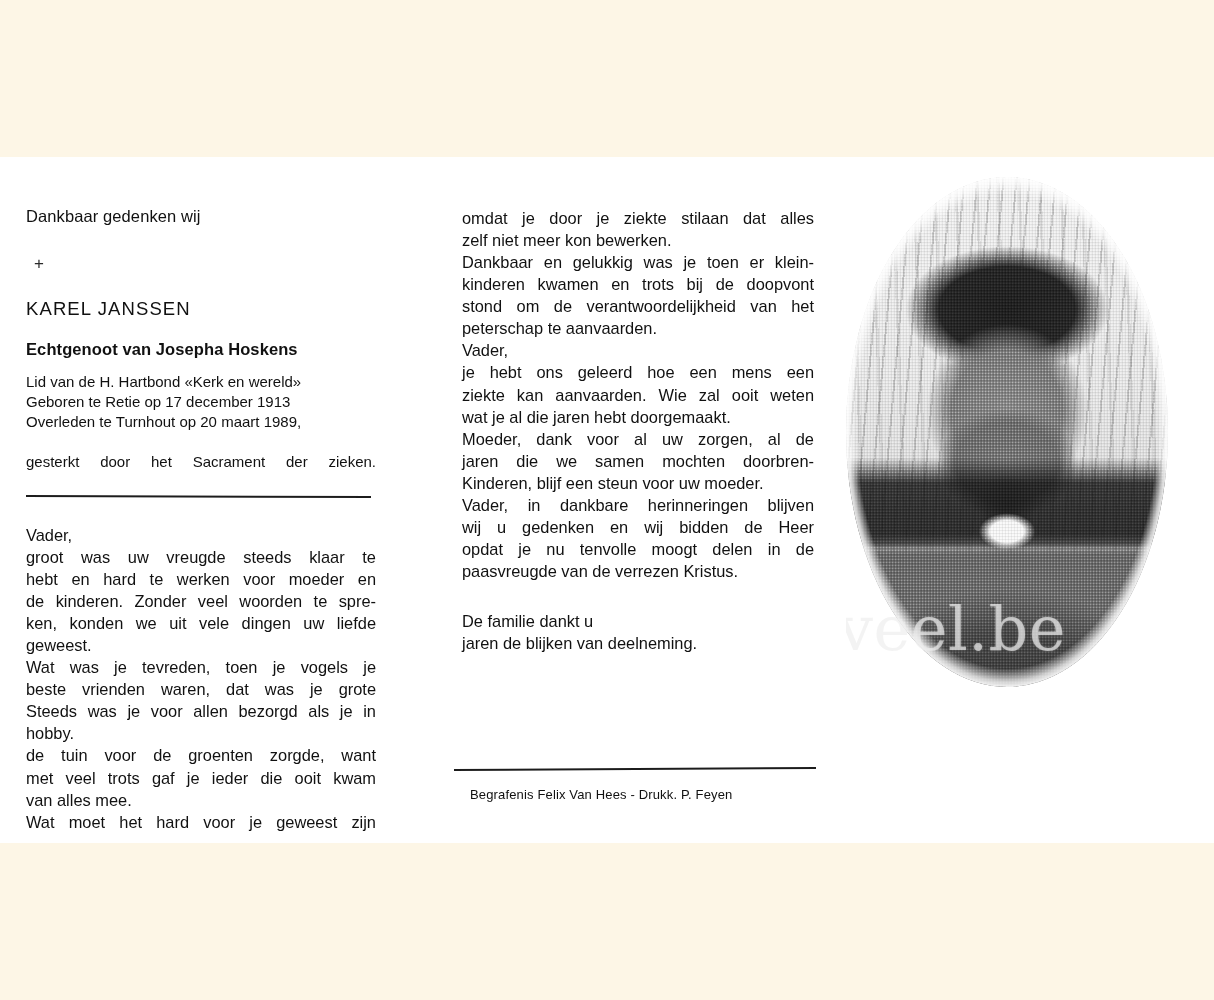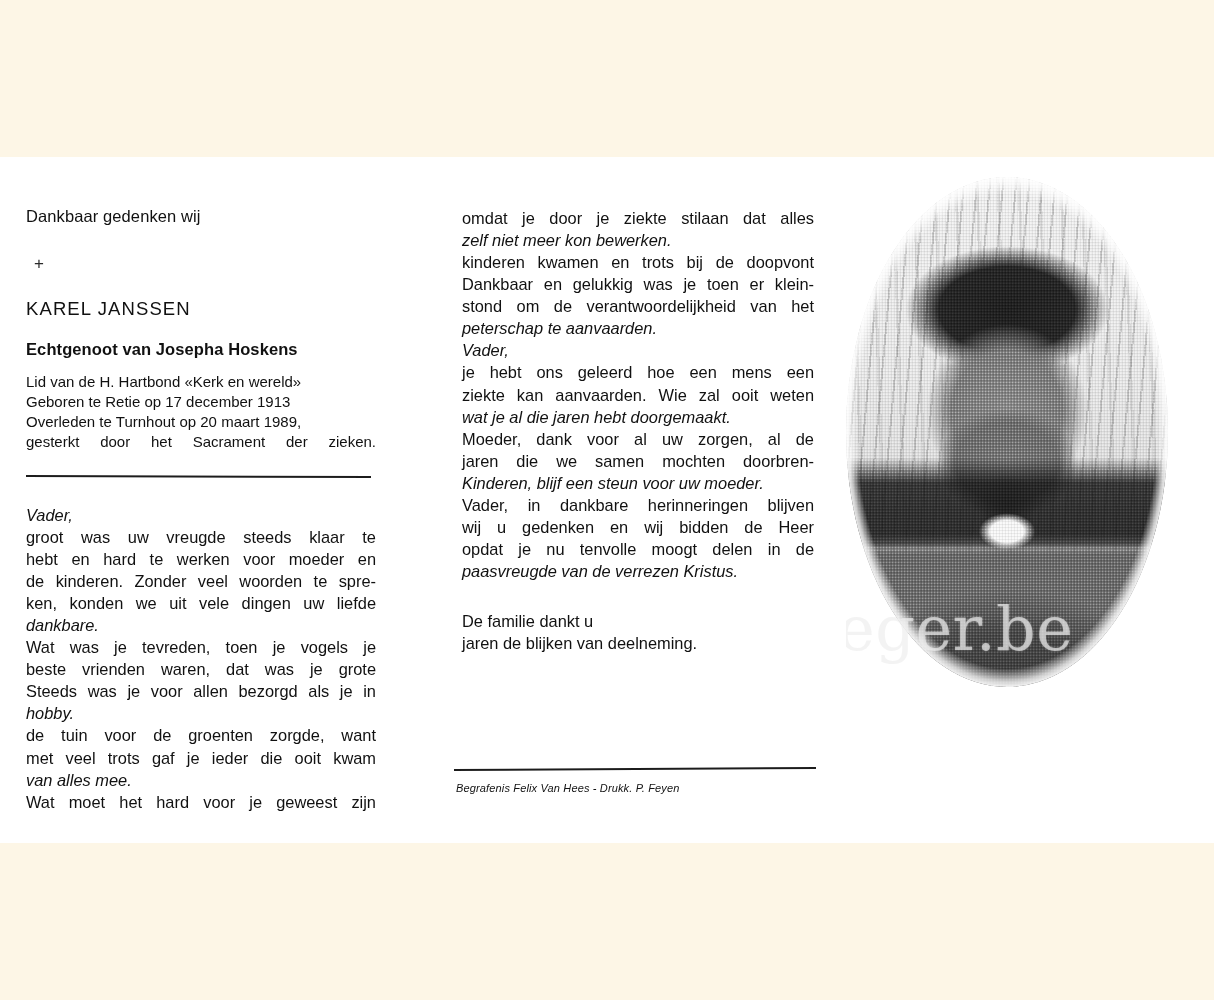--- a/index.html
+++ b/index.html
@@ -98,20 +98,21 @@
     margin: 0;
   }
   .detail-block .dl {
     display: block;
     white-space: nowrap;
   }
   .detail-block .dl.justified {
     white-space: normal;
     text-align: justify;
     text-align-last: justify;
+    margin-top: 20px;
   }
 
   hr.rule {
     border: 0;
     height: 0;
     border-top: 2px solid #1c1c1c;
     margin: 23px 0 0 0;
     width: 345px;
     transform: rotate(0.18deg);
     transform-origin: left center;
@@ -130,21 +131,20 @@
   .tline {
     display: block;
     text-align: justify;
     text-align-last: justify;
     white-space: normal;
   }
   .tline.last,
   .tline.natural {
     text-align: left;
     text-align-last: left;
-    font-style: italic;
   }
 
   .thanks {
     font-size: 16.4px;
     line-height: 1.345;
     margin: 28px 0 0 0;
   }
   .thanks .tline { text-align: left; text-align-last: left; }
 
   
@@ -157,25 +157,24 @@
   hr.rule-footer {
     border: 0;
     height: 0;
     border-top: 2px solid #1c1c1c;
     margin: 0 0 10px 0;
     width: 362px;
     transform: rotate(-0.32deg);
     transform-origin: left center;
   }
   .footer-text {
-    font-size: 11px;
+    font-size: 13px;
     line-height: 1.3;
     letter-spacing: 0.15px;
-    margin: 2px;
-    font-style: italic;
+    margin: 16px;
   }
 
   
   .photo-frame {
     position: absolute;
     left: 0;
     top: 0;
     width: 322px;
     height: 510px;
     border-radius: 50% / 50%;
@@ -308,38 +307,38 @@
     </div>
 
     <hr class="rule">
 
     <div class="body-text">
       <span class="tline natural">Vader,</span>
       <span class="tline">groot was uw vreugde steeds klaar te</span>
       <span class="tline">hebt en hard te werken voor moeder en</span>
       <span class="tline">de kinderen. Zonder veel woorden te spre-</span>
       <span class="tline">ken, konden we uit vele dingen uw liefde</span>
-      <span class="tline natural">dankbare.</span>
+      <span class="tline natural">geweest.</span>
       <span class="tline">Wat was je tevreden, toen je vogels je</span>
       <span class="tline">beste vrienden waren, dat was je grote</span>
       <span class="tline">Steeds was je voor allen bezorgd als je in</span>
       <span class="tline natural">hobby.</span>
       <span class="tline">de tuin voor de groenten zorgde, want</span>
       <span class="tline">met veel trots gaf je ieder die ooit kwam</span>
       <span class="tline natural">van alles mee.</span>
       <span class="tline">Wat moet het hard voor je geweest zijn</span>
     </div>
   </div>
 
   <div class="col-mid">
     <div class="body-text">
       <span class="tline">omdat je door je ziekte stilaan dat alles</span>
       <span class="tline natural">zelf niet meer kon bewerken.</span>
+      <span class="tline">Dankbaar en gelukkig was je toen er klein-</span>
       <span class="tline">kinderen kwamen en trots bij de doopvont</span>
-      <span class="tline">Dankbaar en gelukkig was je toen er klein-</span>
       <span class="tline">stond om de verantwoordelijkheid van het</span>
       <span class="tline natural">peterschap te aanvaarden.</span>
       <span class="tline natural">Vader,</span>
       <span class="tline">je hebt ons geleerd hoe een mens een</span>
       <span class="tline">ziekte kan aanvaarden. Wie zal ooit weten</span>
       <span class="tline natural">wat je al die jaren hebt doorgemaakt.</span>
       <span class="tline">Moeder, dank voor al uw zorgen, al de</span>
       <span class="tline">jaren die we samen mochten doorbren-</span>
       <span class="tline natural">Kinderen, blijf een steun voor uw moeder.</span>
       <span class="tline">Vader, in dankbare herinneringen blijven</span>
@@ -362,16 +361,16 @@
   <div class="col-photo">
     <div class="photo-frame">
       <div class="photo-inner"></div>
       <div class="photo-halftone"></div>
       <div class="photo-grain"></div>
       <div class="photo-vignette"></div>
     </div>
   </div>
 
   <div class="watermark">
-    <span>eger.be</span>
+    <span>veel.be</span>
   </div>
 
 </div>
 
 </body></html>

